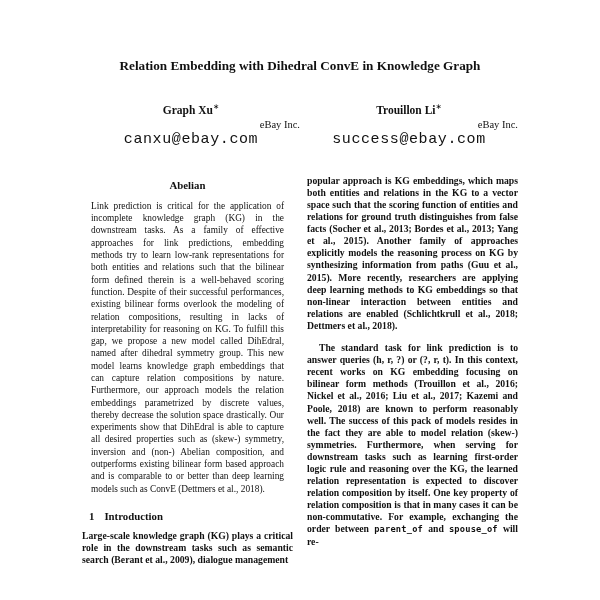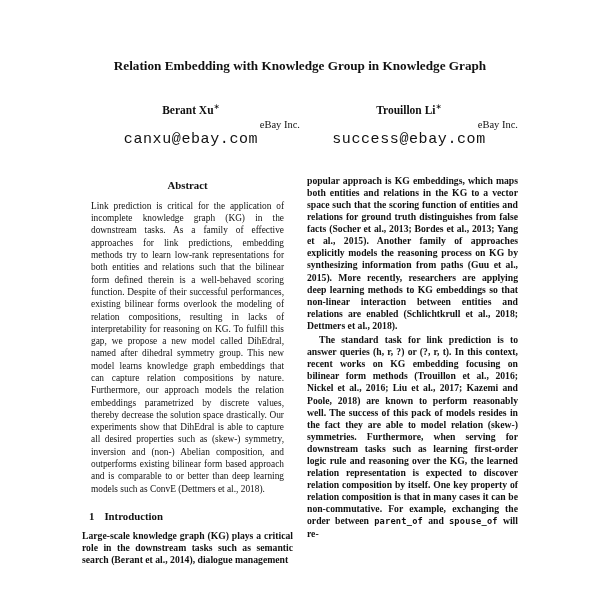--- a/index.html
+++ b/index.html
@@ -86,61 +86,61 @@
     margin-right: 10px;
   }
   .body-par {
     margin: 0;
     font-size: 9.7px;
     line-height: 12.1px;
     text-align: justify;
     font-weight: bold;
   }
   .body-par + .body-par {
-    margin-top: 2px;
+    margin-top: 10px;
   }
   .indent {
     text-indent: 12px;
   }
   .it {
   }
   .mono {
     font-family: "DejaVu Sans Mono", monospace;
     font-size: 8.7px;
     letter-spacing: 0.2px;
   }
 </style>
 </head>
 <body>
 
 <div class="page">
 
-  <h1 class="title">Relation Embedding with Knowledge Group in Knowledge Graph</h1>
+  <h1 class="title">Relation Embedding with Dihedral ConvE in Knowledge Graph</h1>
 
   <div class="authors">
     <div class="author">
-      <div class="author-name"><span>Berant Xu</span><span class="author-mark">∗</span></div>
+      <div class="author-name"><span>Graph Xu</span><span class="author-mark">∗</span></div>
       <div class="author-affil">eBay Inc.</div>
       <div class="author-email">canxu@ebay.com</div>
     </div>
     <div class="author">
       <div class="author-name"><span>Trouillon Li</span><span class="author-mark">∗</span></div>
       <div class="author-affil">eBay Inc.</div>
       <div class="author-email">success@ebay.com</div>
     </div>
   </div>
 
   <div class="columns">
 
     <div class="col">
-      <h2 class="abstract-head">Abstract</h2>
+      <h2 class="abstract-head">Abelian</h2>
       <p class="abstract-text"><span>Link prediction is critical for the application of incomplete knowledge graph (KG) in the downstream tasks. As a family of effective approaches for link predictions, embedding methods try to learn low-rank representations for both entities and relations such that the bilinear form defined therein is a well-behaved scoring function. Despite of their successful performances, existing bilinear forms overlook the modeling of relation compositions, resulting in lacks of interpretability for reasoning on KG. To fulfill this gap, we propose a new model called </span><span class="it">DihEdral</span><span>, named after dihedral symmetry group. This new model learns knowledge graph embeddings that can capture relation compositions by nature. Furthermore, our approach models the relation embeddings parametrized by discrete values, thereby decrease the solution space drastically. Our experiments show that </span><span class="it">DihEdral</span><span> is able to capture all desired properties such as (skew-) symmetry, inversion and (non-) Abelian composition, and outperforms existing bilinear form based approach and is comparable to or better than deep learning models such as ConvE (Dettmers et al., 2018).</span></p>
 
       <h2 class="section-head"><span class="sec-num">1</span><span>Introduction</span></h2>
-      <p class="body-par">Large-scale knowledge graph (KG) plays a critical role in the downstream tasks such as semantic search (Berant et al., 2014), dialogue management</p>
+      <p class="body-par">Large-scale knowledge graph (KG) plays a critical role in the downstream tasks such as semantic search (Berant et al., 2009), dialogue management</p>
     </div>
 
     <div class="col">
       <p class="body-par">popular approach is KG embeddings, which maps both entities and relations in the KG to a vector space such that the scoring function of entities and relations for ground truth distinguishes from false facts (Socher et al., 2013; Bordes et al., 2013; Yang et al., 2015). Another family of approaches explicitly models the reasoning process on KG by synthesizing information from paths (Guu et al., 2015). More recently, researchers are applying deep learning methods to KG embeddings so that non-linear interaction between entities and relations are enabled (Schlichtkrull et al., 2018; Dettmers et al., 2018).</p>
       <p class="body-par indent"><span>The standard task for link prediction is to answer queries (h, r, ?) or (?, r, t). In this context, recent works on KG embedding focusing on bilinear form methods (Trouillon et al., 2016; Nickel et al., 2016; Liu et al., 2017; Kazemi and Poole, 2018) are known to perform reasonably well. The success of this pack of models resides in the fact they are able to model relation (skew-) symmetries. Furthermore, when serving for downstream tasks such as learning first-order logic rule and reasoning over the KG, the learned relation representation is expected to discover relation composition by itself. One key property of relation composition is that in many cases it can be non-commutative. For example, exchanging the order between </span><span class="mono">parent_of</span><span> and </span><span class="mono">spouse_of</span><span> will re-</span></p>
     </div>
 
   </div>
 
 </div>

